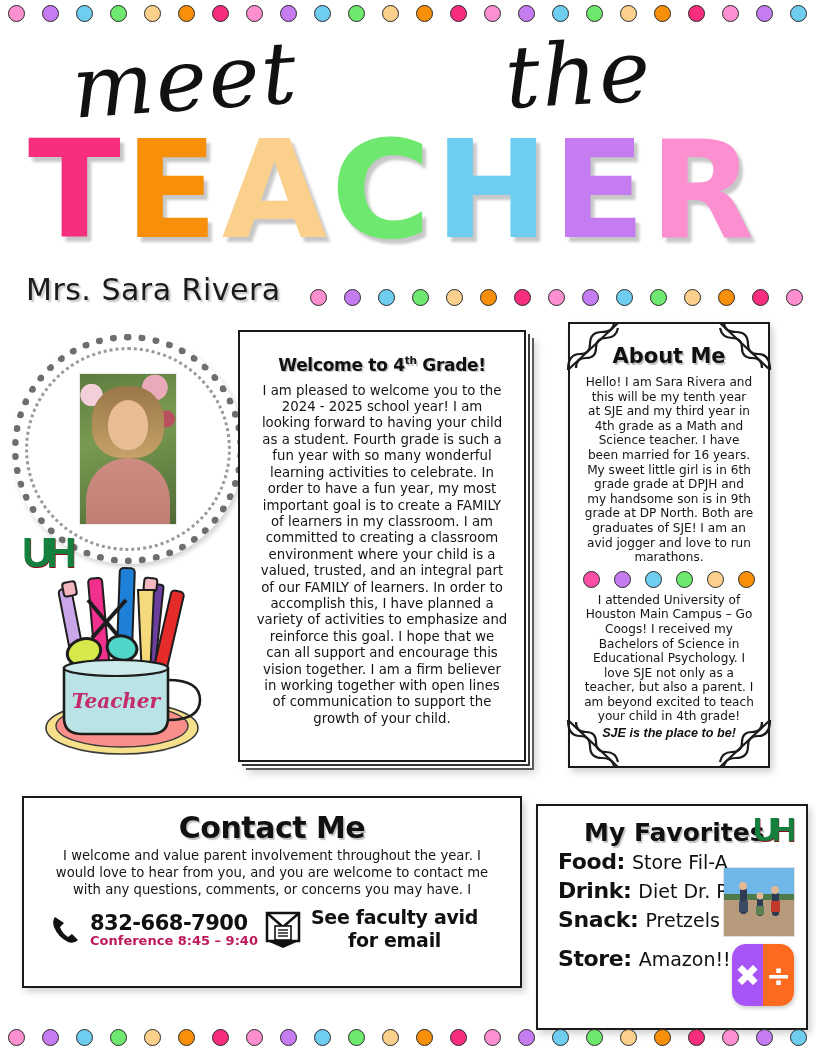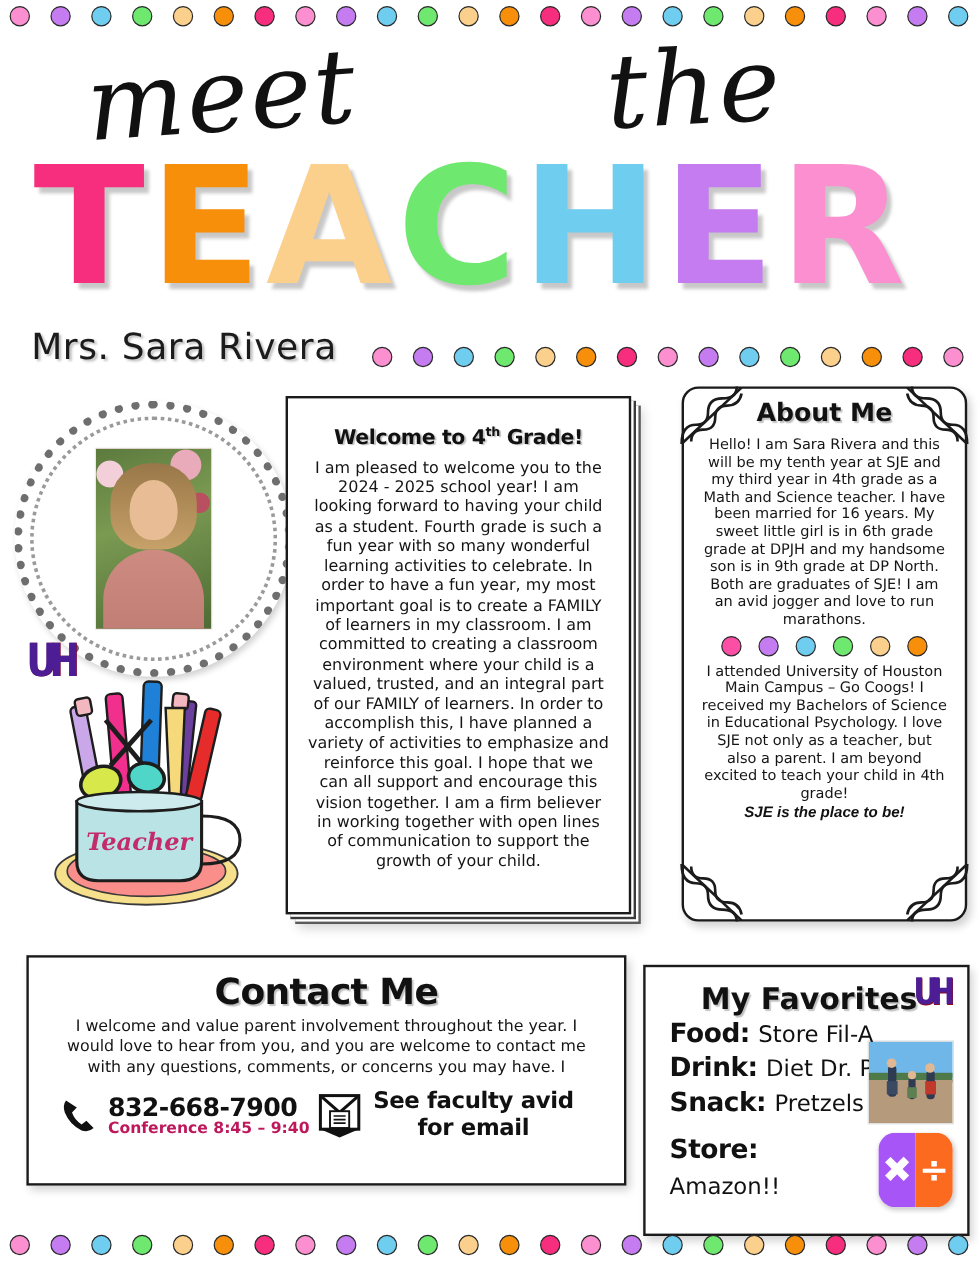--- a/index.html
+++ b/index.html
@@ -98,23 +98,23 @@
     background: #e8bd95;
   }
   #teacher-photo .body {
     position:absolute; left:6px; bottom:0; width:84px; height:66px;
     border-radius: 42px 42px 0 0;
     background: linear-gradient(#cd8b81, #c07e74);
   }
 
   
   .uh-logo {
-    font-family: Liberation Mono, monospace;
+    font-family: Liberation Sans, sans-serif;
     font-weight: 700;
-    color: #4c1d95;
+    color: #15803d;
     line-height: 0.8;
     letter-spacing: -6px;
     text-shadow: 0.5px 0.5px 0 #8c0b20;
   }
   #uh-left  { position: absolute; left: 22px; top: 536px; font-size: 42px; }
   #uh-fav   { position: absolute; right: 26px; top: 816px; font-size: 34px; }
 
   
   #mug-art { position: absolute; left: 22px; top: 560px; width: 200px; height: 200px; }
 
@@ -129,21 +129,21 @@
       7px 7px 0 -1px #fff,
       8px 8px 0 0 #5a5a5a,
       10px 11px 9px rgba(0,0,0,0.18);
   }
   .frame-plain {
     border: 2px solid #1a1a1a;
     box-shadow: 3px 4px 7px rgba(0,0,0,0.18);
   }
 
   #panel-welcome { left: 238px; top: 330px; width: 288px; height: 432px; padding: 22px 16px 14px; }
-  #panel-about   { left: 568px; top: 322px; width: 238px; height: 446px; padding: 8px 14px 10px; border-radius: 14px; }
+  #panel-about   { left: 568px; top: 322px; width: 202px; height: 446px; padding: 20px 14px 10px; }
   #panel-contact { left: 22px;  top: 796px; width: 500px; height: 192px; padding: 10px 18px; }
   #panel-fav     { left: 536px; top: 804px; width: 272px; height: 226px; padding: 10px 12px; }
 
   
   .scallop { position: absolute; width: 60px; height: 52px; pointer-events: none; }
   .scallop svg { width: 100%; height: 100%; display: block; }
 
   
   .panel-title {
     font-family: "DejaVu Sans", sans-serif;
@@ -199,21 +199,21 @@
   #fav-list { margin-top: 0; padding-left: 8px; }
   .fav-row { display: flex; align-items: baseline; gap: 7px; margin-bottom: 4px; }
   .fav-label {
     font-family: "DejaVu Sans", sans-serif; font-weight: 700;
     font-size: 22px; color: #111; letter-spacing: -0.4px;
   }
   .fav-value {
     font-family: "DejaVu Sans", sans-serif; font-weight: 400;
     font-size: 19px; color: #111;
   }
-  #fav-row-store { margin-top: 14px; flex-direction: column; }
+  #fav-row-store { margin-top: 14px; }
 
   #family-photo {
     position: absolute; right: 22px; top: 868px;
     width: 70px; height: 68px; overflow: hidden;
     box-shadow: 0 0 0 1px rgba(0,0,0,0.12);
   }
   #math-icon {
     position: absolute; right: 22px; top: 944px;
     width: 62px; height: 62px; border-radius: 14px;
     display: flex; overflow: hidden;

